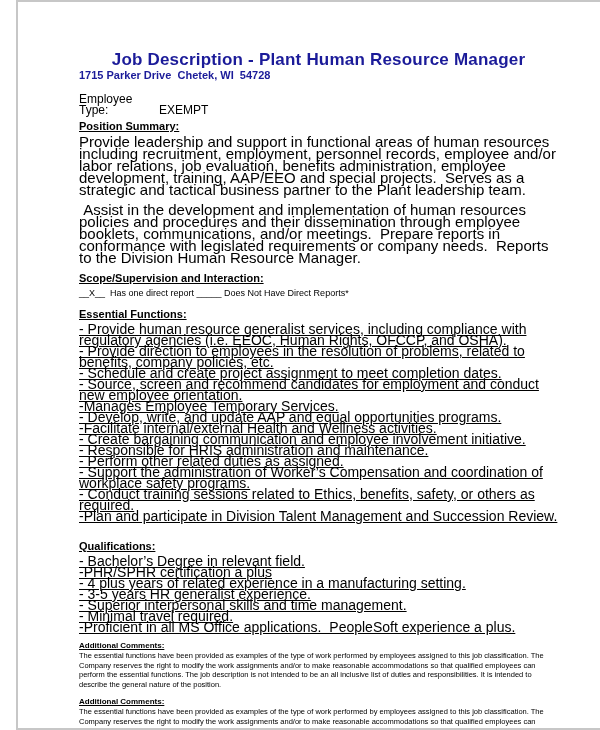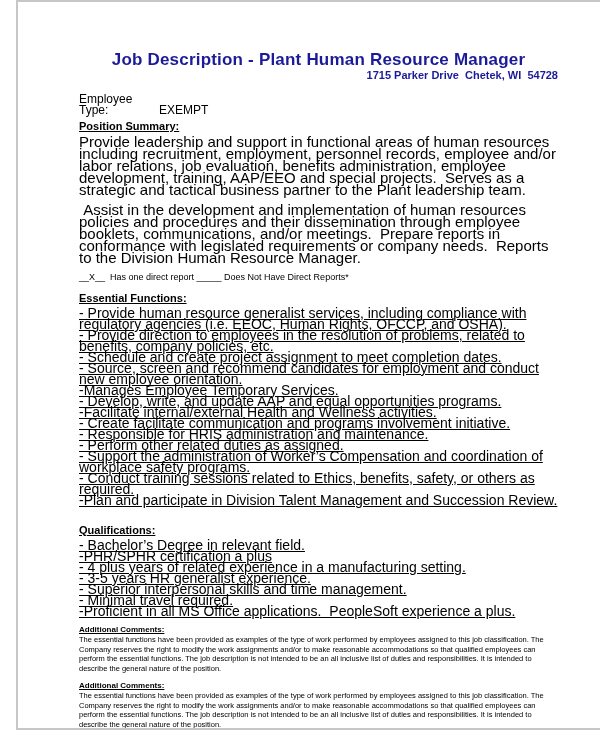--- a/index.html
+++ b/index.html
@@ -23,21 +23,21 @@
     margin: 0;
     text-align: center;
     color: #1b1b99;
     font-size: 17px;
     line-height: 19px;
     font-weight: bold;
     letter-spacing: 0.2px;
   }
   .doc-subtitle {
     margin: 0 0 12px 0;
-    text-align: right;
+    text-align: left;
     color: #1b1b99;
     font-size: 11px;
     line-height: 13px;
     font-weight: bold;
   }
 
   .emp-row {
     display: flex;
     align-items: flex-end;
     margin: 0 0 4px 0;
@@ -100,32 +100,33 @@
 
     <div class="emp-row">
       <span class="emp-label">Employee Type:</span>
       <span class="emp-value">EXEMPT</span>
     </div>
 
     <div class="section-heading">Position Summary:</div>
     <p class="body-para pre">Provide leadership and support in functional areas of human resources including recruitment, employment, personnel records, employee and/or labor relations, job evaluation, benefits administration, employee development, training, AAP/EEO and special projects.  Serves as a strategic and tactical business partner to the Plant leadership team.</p>
     <p class="body-para pre"> Assist in the development and implementation of human resources policies and procedures and their dissemination through employee booklets, communications, and/or meetings.  Prepare reports in conformance with legislated requirements or company needs.  Reports to the Division Human Resource Manager.</p>
 
+    <div class="section-heading">Scope/Supervision and Interaction:</div>
     <div class="scope-line pre">__X__  Has one direct report _____ Does Not Have Direct Reports*</div>
 
     <div class="section-heading">Essential Functions:</div>
     <div class="line-list">
       <div class="line-item">- Provide human resource generalist services, including compliance with regulatory agencies (i.e. EEOC, Human Rights, OFCCP, and OSHA).</div>
       <div class="line-item">- Provide direction to employees in the resolution of problems, related to benefits, company policies, etc.</div>
       <div class="line-item">- Schedule and create project assignment to meet completion dates.</div>
       <div class="line-item">- Source, screen and recommend candidates for employment and conduct new employee orientation.</div>
       <div class="line-item">-Manages Employee Temporary Services.</div>
       <div class="line-item">- Develop, write, and update AAP and equal opportunities programs.</div>
       <div class="line-item">-Facilitate internal/external Health and Wellness activities.</div>
-      <div class="line-item">- Create facilitate communication and programs involvement initiative.</div>
+      <div class="line-item">- Create bargaining communication and employee involvement initiative.</div>
       <div class="line-item">- Responsible for HRIS administration and maintenance.</div>
       <div class="line-item">- Perform other related duties as assigned.</div>
       <div class="line-item">- Support the administration of Worker’s Compensation and coordination of workplace safety programs.</div>
       <div class="line-item">- Conduct training sessions related to Ethics, benefits, safety, or others as required.</div>
       <div class="line-item">-Plan and participate in Division Talent Management and Succession Review.</div>
     </div>
 
     <div class="section-heading heading-gap">Qualifications:</div>
     <div class="line-list list-bottom-gap">
       <div class="line-item">- Bachelor’s Degree in relevant field.</div>

